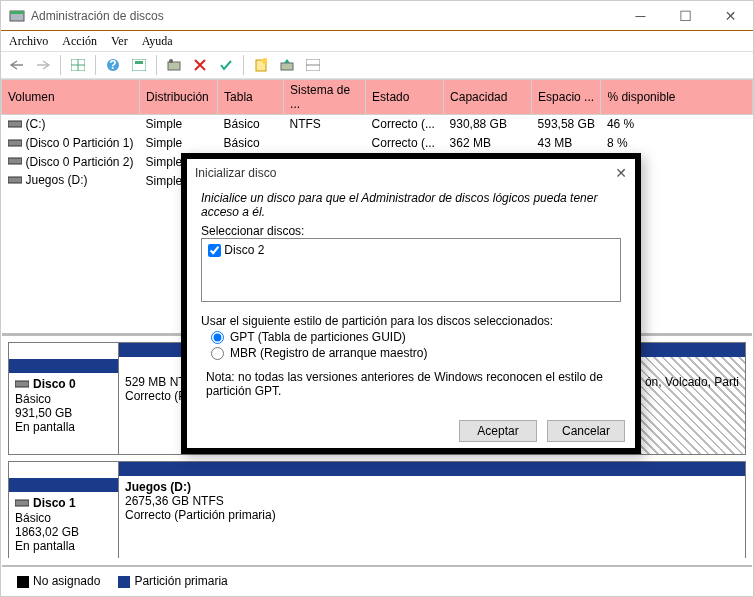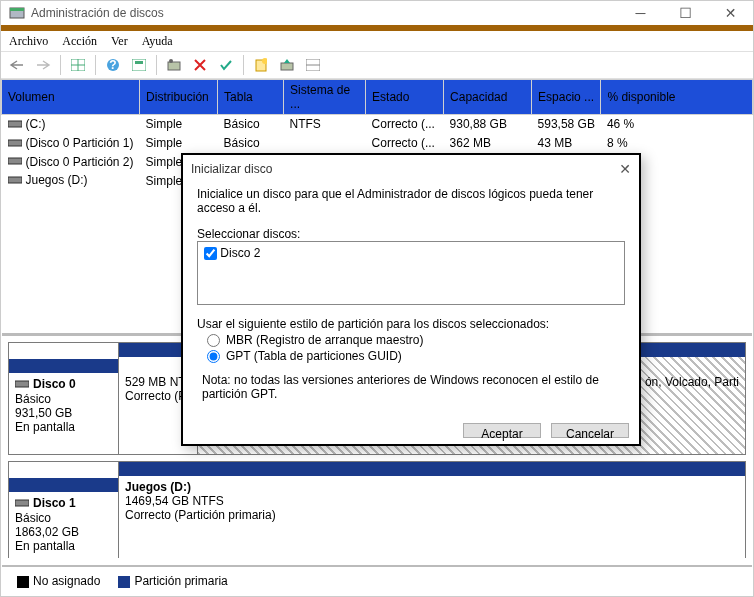--- a/index.html
+++ b/index.html
@@ -1,61 +1,61 @@
 <!DOCTYPE html>
 <html><head>
 <meta charset="utf-8">
 <style>
 * { box-sizing: border-box; margin: 0; padding: 0; font-family: "Segoe UI", Tahoma, sans-serif; font-size: 12px; }
 body { background: #fff; width: 754px; height: 597px; overflow: hidden; border: 1px solid #ccc; position: relative; }
 
-.titlebar { height: 30px; background: #fff; display: flex; align-items: center; padding-left: 8px; border-bottom: 6px solid #a16207; }
+.titlebar { height: 30px; background: #fff; display: flex; align-items: center; padding-left: 8px; border-bottom: 1px solid #a16207; }
 .titlebar .app-icon { width: 16px; height: 16px; margin-right: 6px; }
 .titlebar .title { flex: 1; color: #555; }
 .win-controls { display: flex; }
 .win-controls div { width: 45px; height: 30px; display: flex; align-items: center; justify-content: center; color: #555; font-size: 14px; }
 
 .menubar { height: 20px; display: flex; align-items: center; padding-left: 8px; gap: 14px; color: #000; }
 .menubar span { cursor: default; font-family: Liberation Serif, serif; }
 
 .toolbar { height: 28px; display: flex; align-items: center; padding-left: 4px; border-top: 1px solid #e0e0e0; border-bottom: 1px solid #e0e0e0; gap: 2px; }
 .toolbar .tb-btn { width: 24px; height: 22px; display: flex; align-items: center; justify-content: center; }
 .toolbar .sep { width: 1px; height: 20px; background: #ccc; margin: 0 3px; }
 
 .volume-table { border-collapse: collapse; width: 100%; }
-.volume-table th { text-align: left; background: #1d4ed8; border: 1px solid #d0d0d0; padding: 3px 6px; font-weight: normal; position: relative; }
+.volume-table th { text-align: left; background: #fca5a5; border: 1px solid #d0d0d0; padding: 3px 6px; font-weight: normal; position: relative; }
 .volume-table td { padding: 2px 6px; white-space: nowrap; }
 .vol-icon { display: inline-block; vertical-align: middle; margin-right: 4px; }
 
 .disk-pane { position: absolute; left: 1px; right: 1px; bottom: 38px; top: 332px; border-top: 3px solid #bbb; background: #fff; overflow: hidden; }
 .disk-row { display: flex; border: 1px solid #7a7a7a; margin: 6px; }
 .disk-label { width: 110px; border-right: 1px solid #7a7a7a; padding: 20px 6px; }
 .disk-label .stripe { height: 14px; background: #1a3a8a; margin: -4px -6px 4px -6px; }
 .disk-parts { flex: 1; display: flex; }
 .partition { border-left: 1px solid #7a7a7a; padding: 4px 6px; position: relative; }
 .partition.first { border-left: none; }
 .part-stripe { height: 14px; margin: -4px -6px 4px -6px; }
 .stripe-blue { background: #1a3a8a; }
 .hatched { background: repeating-linear-gradient(45deg, #bdbdbd 0 2px, #fff 2px 6px); }
 
 .legend { position: absolute; left: 1px; right: 1px; bottom: 1px; height: 30px; border-top: 2px solid #bbb; display: flex; align-items: center; padding-left: 15px; gap: 18px; background: #fff; }
 .legend .sw { width: 12px; height: 12px; display: inline-block; vertical-align: middle; margin-right: 4px; }
 .sw-black { background: #000; }
 .sw-blue { background: #1a3a8a; }
 
-.modal { position: absolute; left: 180px; top: 152px; width: 460px; background: #fff; border: 2px solid #000000; box-shadow: 4px 4px 12px rgba(0,0,0,.25); z-index: 50; }
+.modal { position: absolute; left: 180px; top: 152px; width: 460px; background: #fff; border: 6px solid #000000; box-shadow: 4px 4px 12px rgba(0,0,0,.25); z-index: 50; }
 .modal-title { height: 28px; display: flex; align-items: center; padding: 0 8px; color: #333; }
 .modal-title .x { margin-left: auto; color: #555; font-size: 14px; cursor: default; }
 .modal-body { padding: 4px 14px 12px; }
-.modal-body .intro { margin-bottom: 12px; }
+.modal-body .intro { margin-bottom: 5px; font-style: italic; }
 .disk-select { border: 1px solid #888; height: 64px; padding: 4px 6px; margin-bottom: 12px; }
 .radio-row { display: flex; align-items: center; gap: 6px; margin: 2px 0 2px 10px; }
 .note { margin: 10px 5px; }
 .modal-buttons { display: flex; justify-content: flex-end; gap: 10px; padding: 0 10px 6px; }
-.btn { min-width: 78px; height: 15px; border: 1px solid #adadad; background: #e1e1e1; text-align: center; line-height: 20px; cursor: default; }
+.btn { min-width: 78px; height: 22px; border: 1px solid #adadad; background: #e1e1e1; text-align: center; line-height: 20px; cursor: default; }
 
 input[type=checkbox], input[type=radio] { vertical-align: middle; }
 </style>
 </head>
 <body>
 
 <div class="titlebar">
   <span class="app-icon">
     <svg width="16" height="16">
         <rect x="1" y="3" width="14" height="10" fill="#b0b8c4" stroke="#555"></rect>
@@ -246,21 +246,21 @@
               <rect x="0" y="2" width="14" height="6" fill="#888" stroke="#333"></rect>
             </svg></span><b>Disco 1</b></div>
       <div>Básico</div>
       <div>1863,02 GB</div>
       <div>En pantalla</div>
     </div>
     <div class="disk-parts">
       <div class="partition first" style="flex:1">
         <div class="part-stripe stripe-blue"></div>
         <div><b>Juegos  (D:)</b></div>
-        <div>1469,54 GB NTFS</div>
+        <div>2675,36 GB NTFS</div>
         <div>Correcto (Partición primaria)</div>
       </div>
     </div>
   </div>
 </div>
 
 <div class="legend">
   <span><span class="sw sw-black"></span><span>No asignado</span></span>
   <span><span class="sw sw-blue"></span><span>Partición primaria</span></span>
 </div>
@@ -274,26 +274,26 @@
     <div class="intro">Inicialice un disco para que el Administrador de discos lógicos pueda tener acceso a él.</div>
     <div>Seleccionar discos:</div>
     <div class="disk-select">
       <label>
         <input type="checkbox" checked="" style="">
         <span>Disco 2</span>
       </label>
     </div>
     <div>Usar el siguiente estilo de partición para los discos seleccionados:</div>
     <div class="radio-row">
+      <input type="radio" name="pstyle" checked="" style="">
+      <span>GPT (Tabla de particiones GUID)</span>
+    </div>
+    <div class="radio-row">
       <input type="radio" name="pstyle" style="">
       <span>MBR (Registro de arranque maestro)</span>
-    </div>
-    <div class="radio-row">
-      <input type="radio" name="pstyle" checked="" style="">
-      <span>GPT (Tabla de particiones GUID)</span>
     </div>
     <div class="note">Nota: no todas las versiones anteriores de Windows reconocen el estilo de partición GPT.</div>
   </div>
   <div class="modal-buttons">
     <div class="btn">Aceptar</div>
     <div class="btn">Cancelar</div>
   </div>
 </div>
 
 </body></html>

